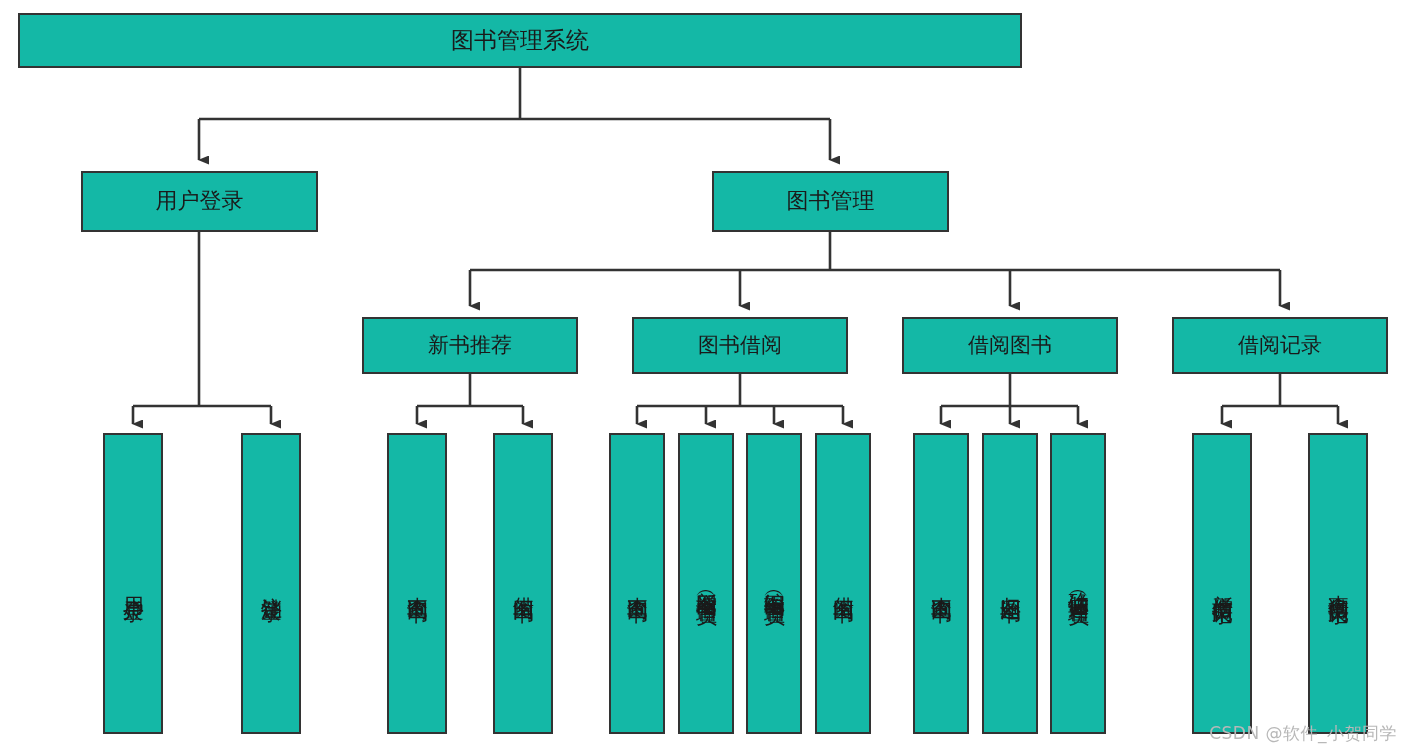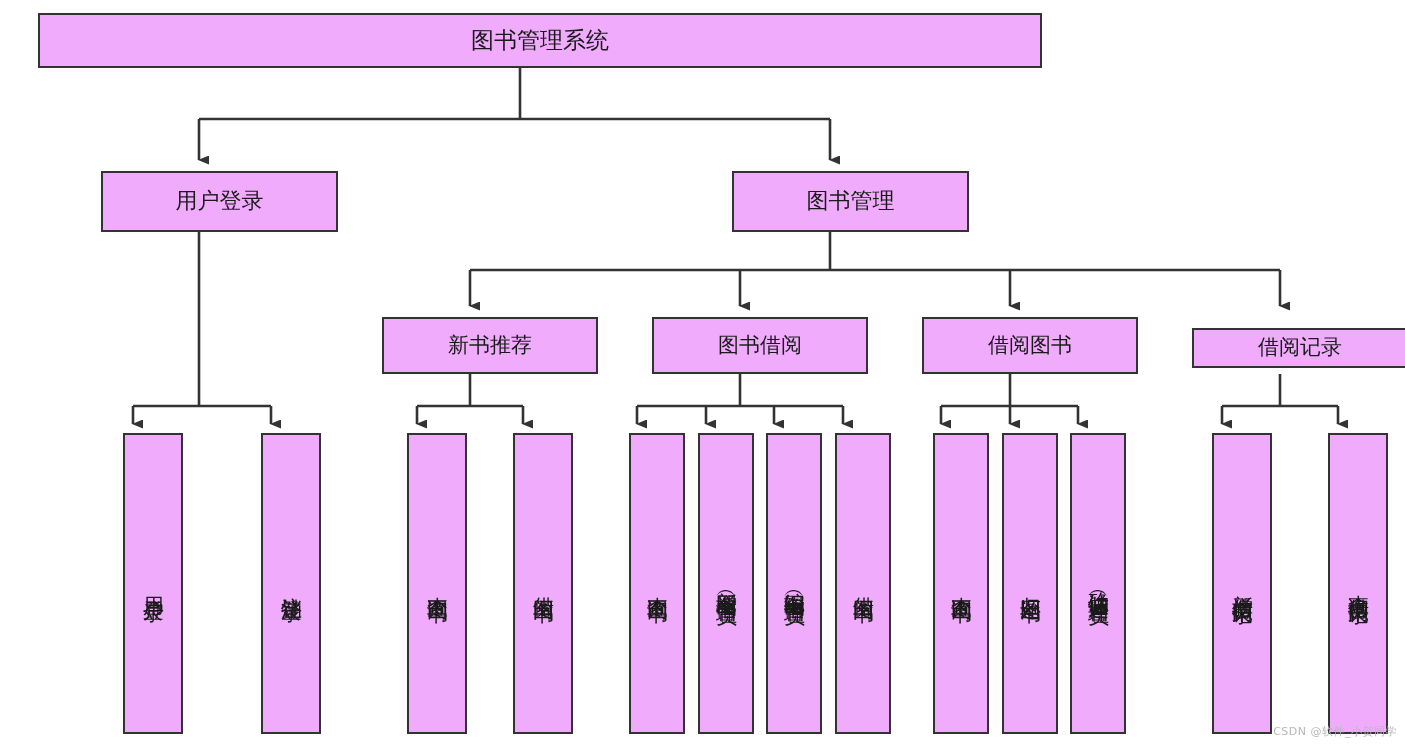--- a/index.html
+++ b/index.html
@@ -22,27 +22,26 @@
   #diagram-svg {
     position: absolute;
     left: 0;
     top: 0;
     width: 1405px;
     height: 747px;
   }
   .node-box {
     position: absolute;
     box-sizing: border-box;
-    background: #f0abfc;
+    background: #14b8a6;
     border: 2px solid #333333;
     display: flex;
     align-items: center;
     justify-content: center;
     overflow: hidden;
-    margin-left: 20px;
   }
   .node-label {
     color: #1a1a1a;
     text-align: center;
     line-height: 1.12;
     white-space: nowrap;
   }
   .node-root .node-label { font-size: 23px; }
   .node-l2 .node-label { font-size: 22px; }
   .node-l3 .node-label { font-size: 21px; }
@@ -54,22 +53,22 @@
     writing-mode: vertical-rl;
     text-orientation: upright;
     font-size: 21px;
     letter-spacing: 2px;
     line-height: 1;
     white-space: nowrap;
   }
   #watermark {
     position: absolute;
     right: 8px;
-    bottom: 8px;
-    font-size: 11px;
+    bottom: 2px;
+    font-size: 17px;
     color: #b8b8b8;
     letter-spacing: 0.5px;
     white-space: nowrap;
     pointer-events: none;
   }
 </style>
 </head>
 <body>
 
 <div id="diagram-root">
@@ -144,21 +143,21 @@
   </div>
 
   <div class="node-box node-l3" style="left:632px; top:317px; width:216px; height:57px;align-items:center;">
     <span class="node-label">图书借阅</span>
   </div>
 
   <div class="node-box node-l3" style="left:902px; top:317px; width:216px; height:57px;">
     <span class="node-label">借阅图书</span>
   </div>
 
-  <div class="node-box node-l3" style="left:1172px; top:328px; width:216px; height:40px;">
+  <div class="node-box node-l3" style="left:1172px; top:317px; width:216px; height:57px;">
     <span class="node-label">借阅记录</span>
   </div>
 
   <div class="node-box node-leaf" style="left:103px; top:433px; width:60px; height:301px;">
     <span class="node-label">用户登录</span>
   </div>
   <div class="node-box node-leaf" style="left:241px; top:433px; width:60px; height:301px;">
     <span class="node-label">注销登录</span>
   </div>
 

